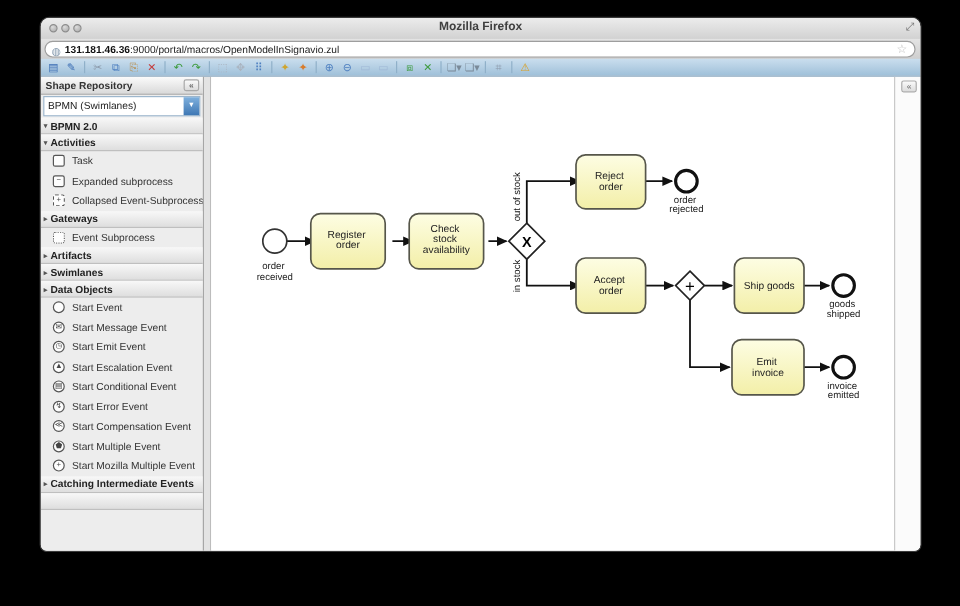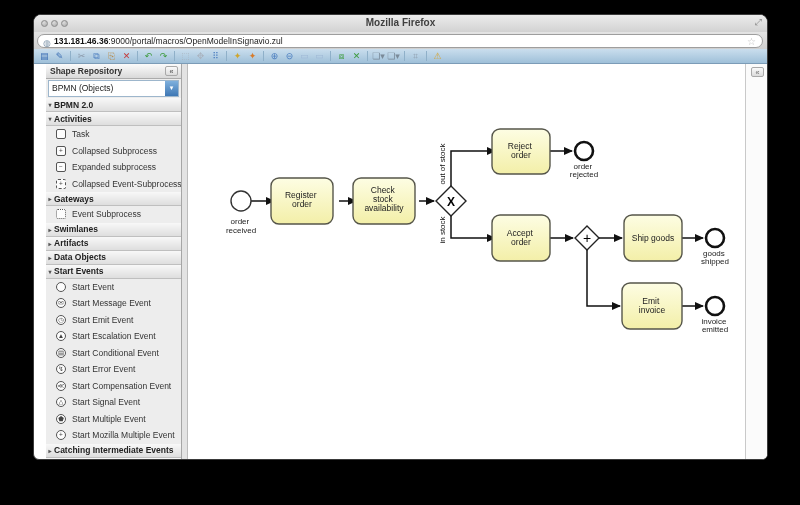--- a/index.html
+++ b/index.html
@@ -22,21 +22,21 @@
   .favicon{position:absolute;left:5px;top:1.5px;font-size:9px;color:#7d93a8;}
   .star{position:absolute;right:6px;top:1px;font-size:10px;color:#bdbdbd;}
   .urlhost{font-weight:bold;color:#111;text-align:right;}
   
   .toolbar{position:absolute;left:0;top:34px;right:0;height:15px;
     background:linear-gradient(#cadeee,#9fc0d9);border-bottom:1px solid #7c9cb7;
     display:flex;align-items:center;padding-left:3px;box-sizing:border-box;}
   .tbi{display:inline-block;width:13px;height:12px;line-height:12px;text-align:center;font-size:9px;margin:0 1px;cursor:default;}
   .tbsep{display:inline-block;width:1px;height:10px;background:#8fb0c9;margin:0 3px;}
   
-  .main{position:absolute;left:0;top:49px;right:0;bottom:0;display:flex;padding-left:12px;}
+  .main{position:absolute;left:0;top:49px;right:0;bottom:0;display:flex;}
   .sidebar{width:135px;background:#ededed;border-right:1px solid #a6a6a6;overflow:hidden;position:relative;flex:none;}
   .splitter{width:5px;background:#e3e3e3;border-right:1px solid #bcbcbc;flex:none;}
   .sbheader{height:14px;background:linear-gradient(#fbfbfb,#d9d9d9);border-bottom:1px solid #ababab;
     position:relative;line-height:14px;padding-left:4px;font-size:8.5px;font-weight:bold;color:#333;}
   .collapsebtn{position:absolute;right:3px;top:2px;width:13px;height:10px;border:1px solid #a9a9a9;border-radius:2px;
     background:linear-gradient(#fafafa,#dcdcdc);font-size:7px;line-height:9px;text-align:center;color:#666;box-sizing:border-box;}
   .sbselect{height:15px;margin:1px 2px;background:#fff;border:1px solid #9db6cc;position:relative;
     font-size:8.5px;line-height:14px;padding-left:3px;color:#222;}
   .ddbtn{position:absolute;right:0;top:0;bottom:0;width:13px;background:linear-gradient(#7fb0dd,#3e77b4);
     color:#fff;font-size:7px;text-align:center;line-height:14px;}
@@ -114,71 +114,63 @@
     <span class="tbi" style="color: rgb(216, 162, 42);">⚠</span>
   </div>
 
   <div class="main">
     <div class="sidebar">
       <div class="sbheader">
         <span>Shape Repository</span>
         <span class="collapsebtn">«</span>
       </div>
       <div class="sbselect">
-        <span>BPMN (Objects)</span>
+        <span>BPMN (Swimlanes)</span>
         <span class="ddbtn">▾</span>
       </div>
 
       <div class="trow thead">
           <span class="tarrow">▾</span>
           <span class="tlabel">BPMN 2.0</span>
         </div>
       <div class="trow thead">
           <span class="tarrow">▾</span>
           <span class="tlabel">Activities</span>
         </div>
       <div class="trow titem">
           <span class="ticon sq"></span>
           <span class="tlabel">Task</span>
         </div>
       <div class="trow titem">
-          <span class="ticon sq">+</span>
-          <span class="tlabel">Collapsed Subprocess</span>
-        </div>
-      <div class="trow titem">
           <span class="ticon sq">−</span>
           <span class="tlabel">Expanded subprocess</span>
         </div>
       <div class="trow titem">
           <span class="ticon sqd">+</span>
           <span class="tlabel">Collapsed Event-Subprocess</span>
         </div>
       <div class="trow thead">
           <span class="tarrow">▸</span>
           <span class="tlabel">Gateways</span>
         </div>
       <div class="trow titem">
           <span class="ticon sqdot"></span>
           <span class="tlabel">Event Subprocess</span>
         </div>
       <div class="trow thead">
           <span class="tarrow">▸</span>
+          <span class="tlabel">Artifacts</span>
+        </div>
+      <div class="trow thead">
+          <span class="tarrow">▸</span>
           <span class="tlabel">Swimlanes</span>
         </div>
       <div class="trow thead">
           <span class="tarrow">▸</span>
-          <span class="tlabel">Artifacts</span>
-        </div>
-      <div class="trow thead">
-          <span class="tarrow">▸</span>
           <span class="tlabel">Data Objects</span>
-        </div>
-      <div class="trow thead">
-          <span class="tarrow">▾</span>
-          <span class="tlabel">Start Events</span>
         </div>
       <div class="trow titem">
           <span class="ticon ci"></span>
           <span class="tlabel">Start Event</span>
         </div>
       <div class="trow titem">
           <span class="ticon ci">✉</span>
           <span class="tlabel">Start Message Event</span>
         </div>
       <div class="trow titem">
@@ -193,24 +185,20 @@
           <span class="ticon ci">▤</span>
           <span class="tlabel">Start Conditional Event</span>
         </div>
       <div class="trow titem">
           <span class="ticon ci">↯</span>
           <span class="tlabel">Start Error Event</span>
         </div>
       <div class="trow titem">
           <span class="ticon ci">≪</span>
           <span class="tlabel">Start Compensation Event</span>
-        </div>
-      <div class="trow titem">
-          <span class="ticon ci">△</span>
-          <span class="tlabel">Start Signal Event</span>
         </div>
       <div class="trow titem">
           <span class="ticon ci">⬟</span>
           <span class="tlabel">Start Multiple Event</span>
         </div>
       <div class="trow titem">
           <span class="ticon ci">+</span>
           <span class="tlabel">Start Mozilla Multiple Event</span>
         </div>
       <div class="trow thead">

